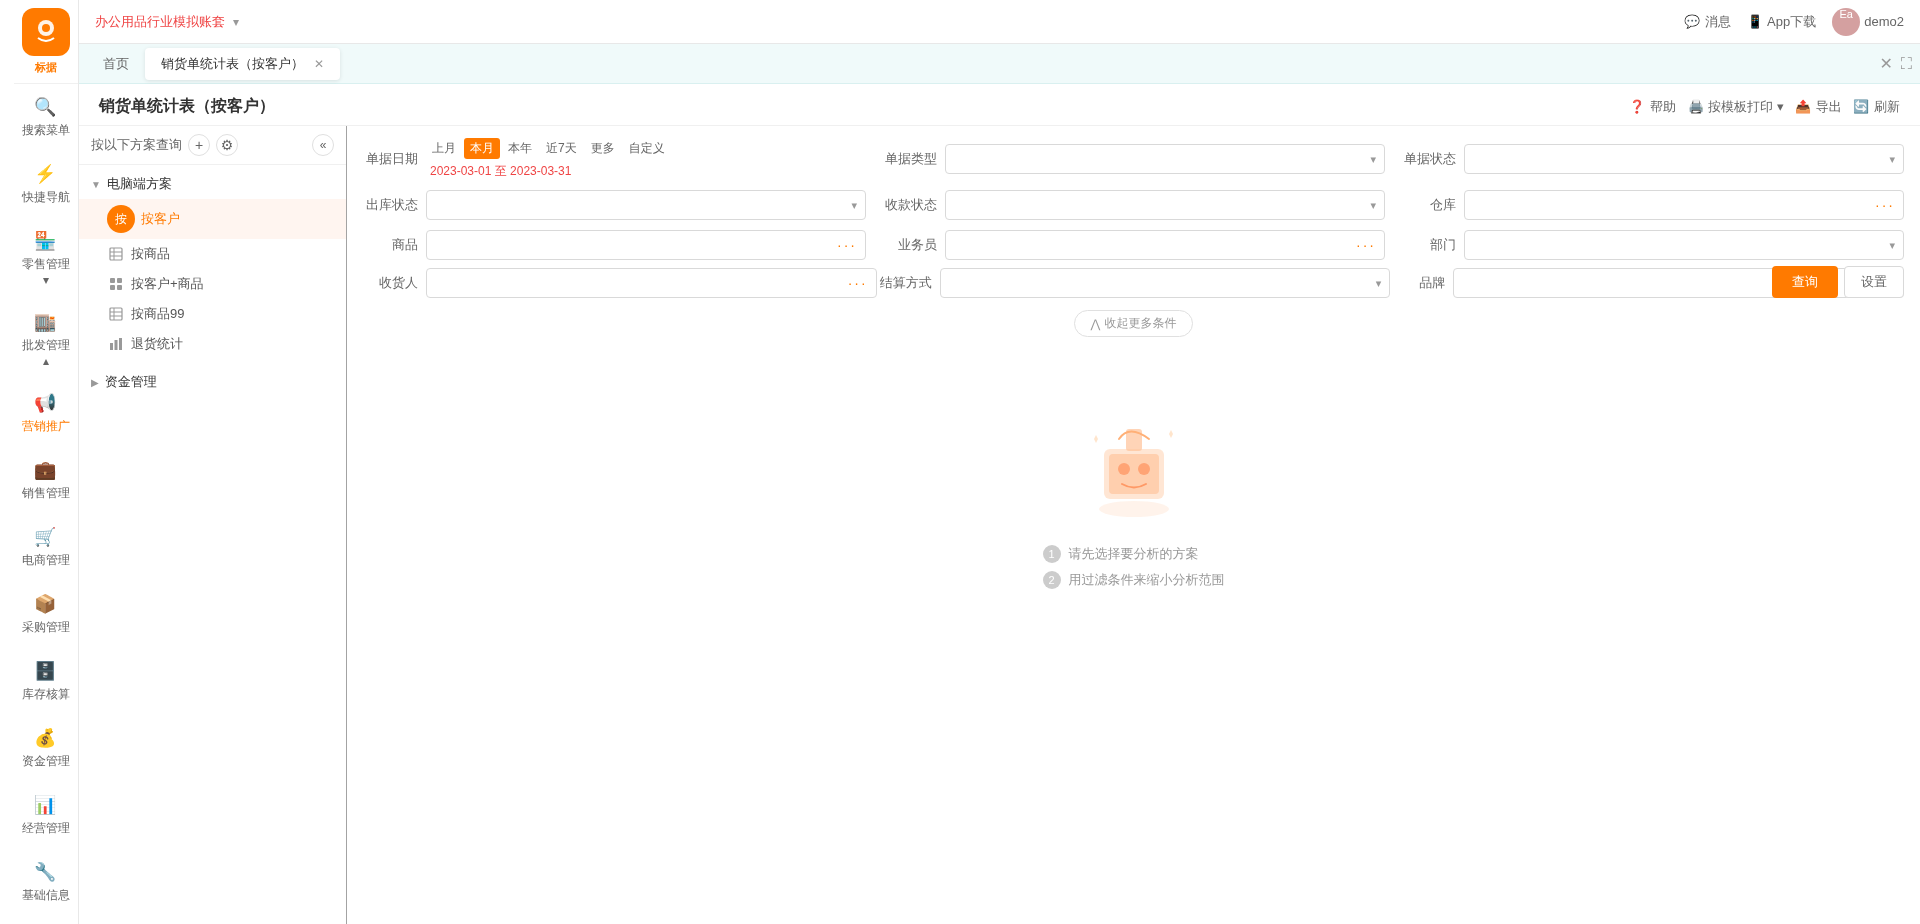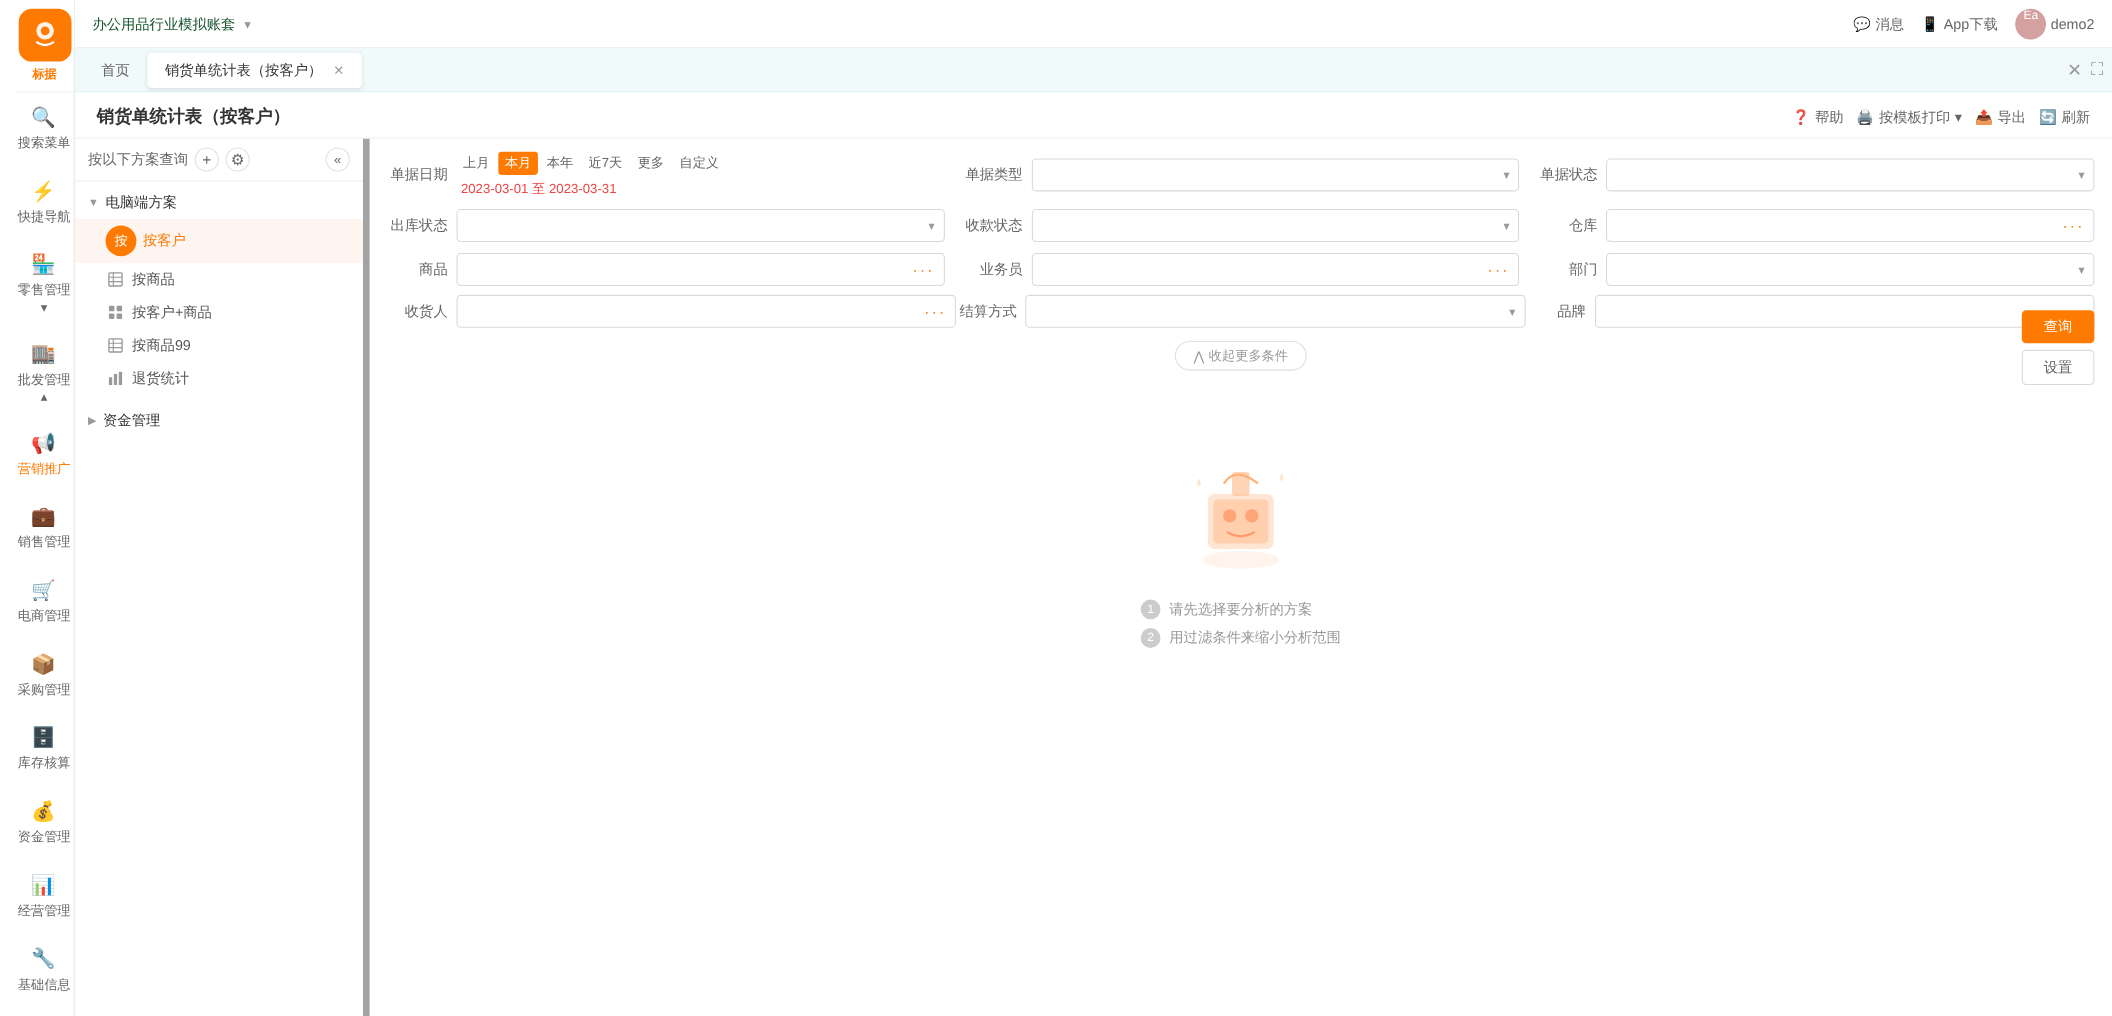--- a/index.html
+++ b/index.html
@@ -1,35 +1,35 @@
 <!DOCTYPE html>
 <html><head>
   <meta charset="utf-8">
   <style>
     * { margin: 0; padding: 0; box-sizing: border-box; }
     body { font-family: 'Microsoft YaHei', Arial, sans-serif; font-size: 13px; background: #f5f5f5; color: #333; width: 1920px; height: 924px; overflow: hidden; display: flex; }
 
     
-    .sidebar { width: 68px; background: #fff; display: flex; flex-direction: column; align-items: center; border-right: 1px solid #e8e8e8; flex-shrink: 0; padding-left: 14px; }
+    .sidebar { width: 79px; background: #fff; display: flex; flex-direction: column; align-items: center; border-right: 1px solid #e8e8e8; flex-shrink: 0; padding-left: 14px; }
     .logo-area { width: 100%; padding: 8px 0; display: flex; flex-direction: column; align-items: center; background: #fff; border-bottom: 1px solid #f0f0f0; }
     .logo-icon { width: 48px; height: 48px; background: #ff7a00; border-radius: 12px; display: flex; align-items: center; justify-content: center; margin-bottom: 4px; }
     .logo-icon svg { width: 32px; height: 32px; }
     .logo-text { font-size: 11px; color: #ff7a00; font-weight: bold; }
     .sidebar-menu { width: 100%; flex: 1; overflow-y: auto; display: flex; flex-direction: column; }
     .sidebar-item { width: 100%; padding: 12px 0; display: flex; flex-direction: column; align-items: center; cursor: pointer; color: #666; font-size: 12px; }
     .sidebar-item.active { color: #ff7a00; }
     .sidebar-item .icon { font-size: 18px; margin-bottom: 4px; }
 
     
     .main-area { flex: 1; display: flex; flex-direction: column; overflow: hidden; }
 
     
     .top-header { height: 44px; background: #fff; display: flex; align-items: center; justify-content: space-between; padding: 0 16px; border-bottom: 1px solid #e8e8e8; flex-shrink: 0; }
     .header-left { display: flex; align-items: center; gap: 8px; }
-    .breadcrumb-text { font-size: 13px; color: #14532d; }
+    .breadcrumb-text { font-size: 13px; color: #ef4444; }
     .header-dropdown { font-size: 12px; color: #999; cursor: pointer; }
     .header-right { display: flex; align-items: center; gap: 16px; }
     .header-btn { display: flex; align-items: center; gap: 4px; font-size: 13px; color: #666; cursor: pointer; }
     .user-avatar { width: 28px; height: 28px; border-radius: 50%; background: #d4a0a0; display: flex; align-items: flex-start; justify-content: center; font-size: 11px; color: #fff; overflow: hidden; }
 
     
     .tab-bar { height: 40px; background: #f0fafa; display: flex; align-items: center; padding: 0 8px; border-bottom: 1px solid #d9f0f0; flex-shrink: 0; }
     .tab-item { height: 32px; padding: 0 16px; display: flex; align-items: center; gap: 6px; cursor: pointer; font-size: 13px; color: #666; border-radius: 4px; }
     .tab-item.active { background: #fff; color: #333; box-shadow: 0 1px 4px rgba(0,0,0,0.1); }
     .tab-close { font-size: 12px; color: #999; cursor: pointer; margin-left: 4px; }
@@ -42,21 +42,21 @@
     
     .page-header { padding: 12px 20px 8px; display: flex; align-items: center; justify-content: space-between; border-bottom: 1px solid #f0f0f0; flex-shrink: 0; }
     .page-title { font-size: 16px; font-weight: bold; color: #333; }
     .page-actions { display: flex; align-items: center; gap: 12px; }
     .page-action-btn { display: flex; align-items: center; gap: 4px; font-size: 13px; color: #666; cursor: pointer; }
 
     
     .content-body { display: flex; flex: 1; overflow: hidden; }
 
     
-    .left-panel { width: 268px; border-right: 6px solid #a3a3a3; flex-shrink: 0; overflow-y: auto; }
+    .left-panel { width: 268px; border-right: 1px solid #a3a3a3; flex-shrink: 0; overflow-y: auto; }
     .left-panel-header { padding: 8px 12px; display: flex; align-items: center; gap: 6px; border-bottom: 1px solid #f0f0f0; }
     .left-panel-title { font-size: 13px; color: #666; font-weight: 500; }
     .panel-icon-btn { width: 22px; height: 22px; border-radius: 50%; border: 1px solid #e0e0e0; display: flex; align-items: center; justify-content: center; cursor: pointer; font-size: 14px; color: #666; background: #fff; }
     .collapse-btn { width: 22px; height: 22px; border-radius: 50%; border: 1px solid #e0e0e0; display: flex; align-items: center; justify-content: center; cursor: pointer; font-size: 12px; color: #666; background: #fff; margin-left: auto; }
 
     .tree-group { padding: 4px 0; }
     .tree-parent { display: flex; align-items: center; padding: 6px 12px; cursor: pointer; font-size: 13px; color: #333; }
     .tree-arrow { font-size: 10px; margin-right: 6px; color: #999; }
     .tree-child { display: flex; align-items: center; padding: 6px 12px 6px 28px; cursor: pointer; font-size: 13px; color: #555; }
     .tree-child.active { background: #fff5f0; color: #ff7a00; }
@@ -73,21 +73,21 @@
     .date-tabs { display: flex; gap: 2px; }
     .date-tab { padding: 2px 6px; border-radius: 3px; font-size: 12px; cursor: pointer; color: #666; }
     .date-tab.active { background: #ff7a00; color: #fff; }
     .date-range { font-size: 12px; color: #ef4444; margin-left: 4px; }
 
     
     .collapse-row { display: flex; justify-content: center; margin: 12px 0; }
     .collapse-btn-row { display: flex; align-items: center; gap: 4px; padding: 4px 16px; border: 1px solid #e0e0e0; border-radius: 20px; font-size: 12px; color: #999; cursor: pointer; background: #fff; }
 
     
-    .action-btns { position: absolute; right: 16px; top: 156px; display: flex; flex-direction: column; gap: 6px; }
+    .action-btns { position: absolute; right: 16px; top: 140px; display: flex; flex-direction: row; gap: 6px; }
     .btn-primary { background: #ff7a00; color: #fff; border: none; border-radius: 4px; padding: 6px 20px; font-size: 13px; cursor: pointer; }
     .btn-secondary { background: #fff; color: #666; border: 1px solid #d9d9d9; border-radius: 4px; padding: 6px 16px; font-size: 13px; cursor: pointer; }
 
     
     .empty-state { flex: 1; display: flex; flex-direction: column; align-items: center; justify-content: center; padding: 60px 0; }
     .empty-illustration { width: 120px; height: 120px; margin-bottom: 16px; }
     .empty-hints { display: flex; flex-direction: column; gap: 8px; }
     .empty-hint { display: flex; align-items: center; gap: 8px; font-size: 13px; color: #999; }
     .hint-num { width: 18px; height: 18px; border-radius: 50%; background: #ccc; display: flex; align-items: center; justify-content: center; font-size: 11px; color: #fff; flex-shrink: 0; }
 

